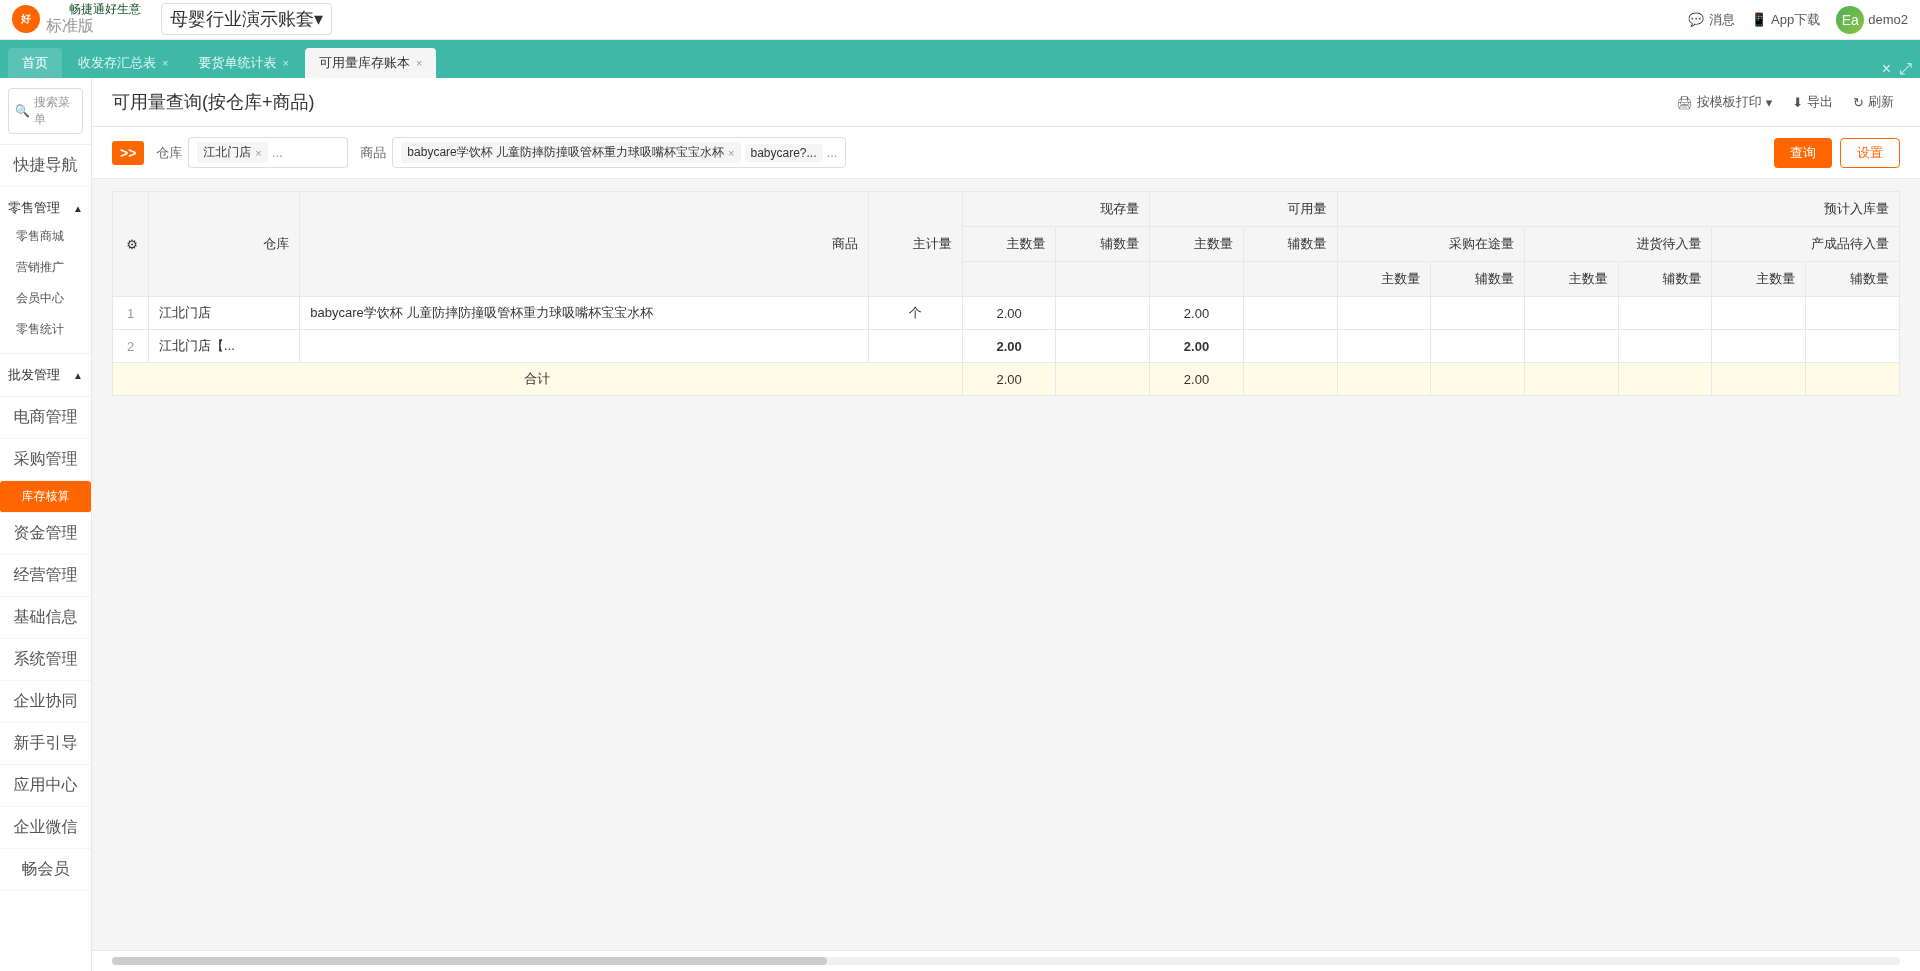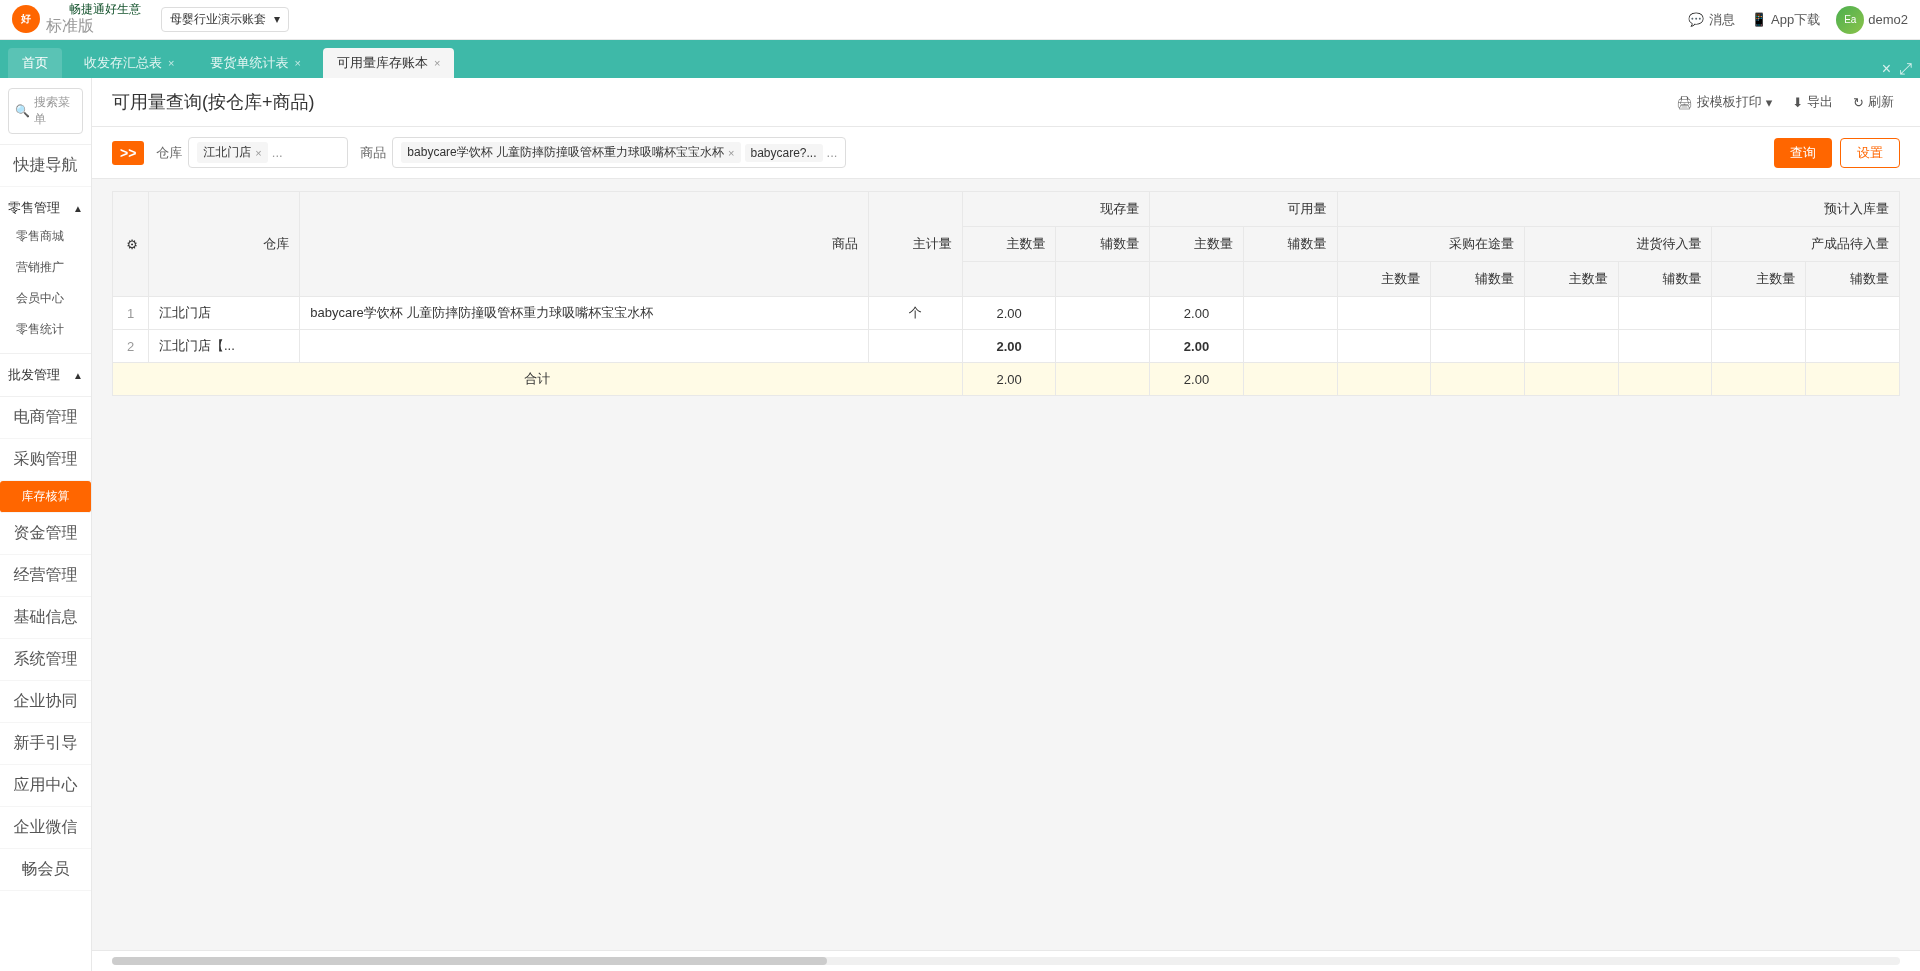--- a/index.html
+++ b/index.html
@@ -14,24 +14,24 @@
       justify-content: space-between;
       padding: 0 12px;
       border-bottom: 1px solid #e8e8e8;
       flex-shrink: 0;
     }
     .top-bar-left { display: flex; align-items: center; gap: 8px; }
     .logo-area { display: flex; align-items: center; gap: 6px; }
     .logo-icon { width: 28px; height: 28px; background: #ff6600; border-radius: 50%; display: flex; align-items: center; justify-content: center; color: white; font-size: 10px; font-weight: bold; }
     .logo-text { font-size: 12px; color: #14532d; line-height: 1.2; margin-left: 23px; }
     .logo-sub { font-size: 16px; color: #999; }
-    .org-selector { display: flex; align-items: center; gap: 8px; font-size: 12px; color: #333; cursor: pointer; border: 1px solid #ddd; border-radius: 4px; padding: 3px 8px; background: #fff; margin-left: 12px; }
+    .org-selector { display: flex; align-items: center; gap: 0; font-size: 18px; color: #333; cursor: pointer; border: 1px solid #ddd; border-radius: 4px; padding: 3px 8px; background: #fff; margin-left: 12px; }
     .top-bar-right { display: flex; align-items: center; gap: 16px; }
     .top-right-item { display: flex; align-items: center; gap: 4px; color: #555; font-size: 13px; cursor: pointer; }
-    .avatar { width: 28px; height: 28px; border-radius: 50%; background: linear-gradient(135deg, #4CAF50, #8BC34A); display: flex; align-items: center; justify-content: center; color: white; font-size: 10px; }
+    .avatar { width: 28px; height: 28px; border-radius: 50%; background: linear-gradient(135deg, #4CAF50, #8BC34A); display: flex; align-items: center; justify-content: center; color: white; font-size: 14px; }
 
     
     .nav-tabs {
       background: #3eb9a8;
       height: 38px;
       display: flex;
       align-items: flex-end;
       padding: 0 8px;
       flex-shrink: 0;
       position: relative;
@@ -40,21 +40,21 @@
       height: 30px;
       padding: 0 14px;
       display: flex;
       align-items: center;
       gap: 6px;
       font-size: 13px;
       color: rgba(255,255,255,0.85);
       cursor: pointer;
       border-radius: 4px 4px 0 0;
       background: transparent;
-      margin-right: 8px;
+      margin-right: 2px;
     }
     .nav-tab.active {
       background: #f5f5f5;
       color: #333;
     }
     .nav-tab.home {
       background: rgba(255,255,255,0.15);
       color: #fff;
     }
     .tab-close { font-size: 11px; color: rgba(255,255,255,0.7); cursor: pointer; }

